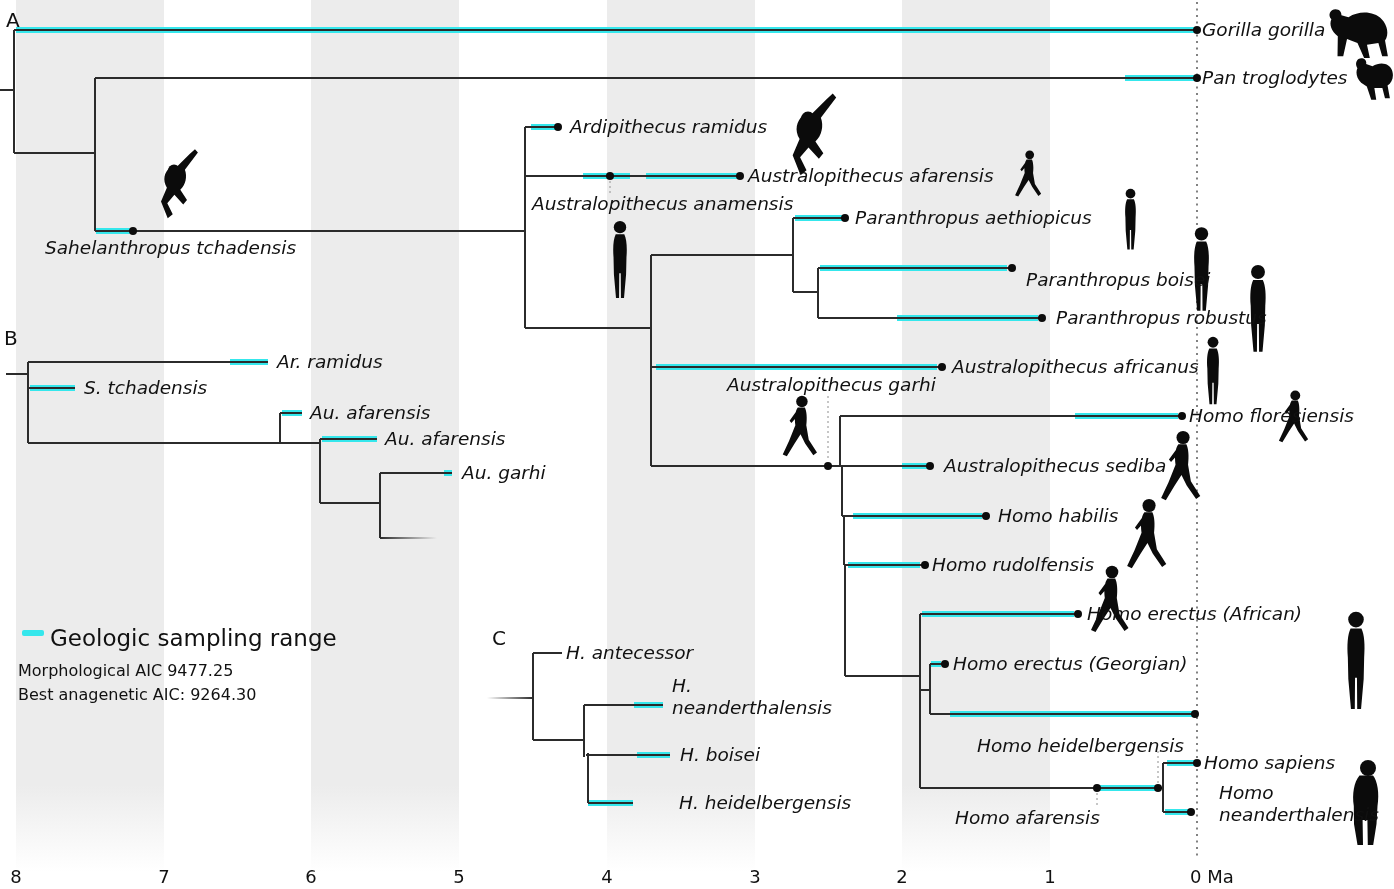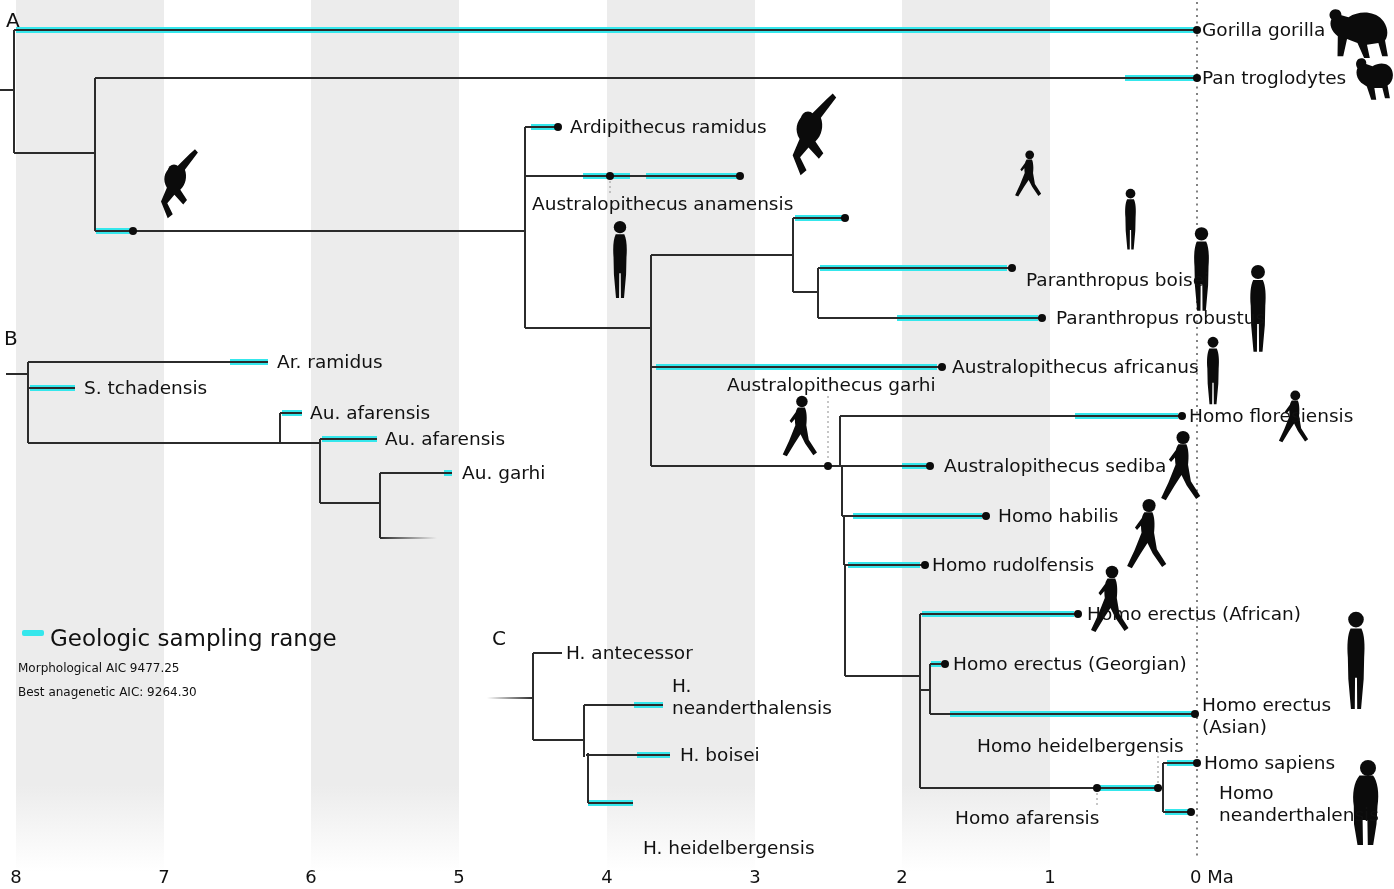--- a/index.html
+++ b/index.html
@@ -4,32 +4,32 @@
 <style>
   html,body{margin:0;padding:0;background:#fff;}
   #figure{
     position:relative;width:1394px;height:889px;background:#ffffff;
     font-family:"DejaVu Sans",sans-serif;color:#111;overflow:hidden;
   }
   #tree-svg{position:absolute;left:0;top:0;}
   #labels-layer{position:absolute;left:0;top:0;width:100%;height:100%;}
   .species-label{
     position:absolute;transform:translateY(-52%);
-    font-size:18.5px;line-height:1.18;
+    font-style:italic;font-size:18.5px;line-height:1.18;
     white-space:pre-line;color:#111;
   }
   .tick-label{position:absolute;top:866px;font-size:18px;color:#111;}
   .tick-label.centered{transform:translateX(-50%);}
   .panel-letter{position:absolute;font-size:20px;color:#111;}
   #panel-a-letter{left:6px;top:8px;}
   #panel-b-letter{left:4px;top:326px;}
   #panel-c-letter{left:492px;top:626px;}
   #legend-swatch{position:absolute;left:22px;top:630px;width:22px;height:6px;border-radius:2px;}
   #legend-label{position:absolute;left:50px;top:625px;font-size:23px;}
-  .stats-line{position:absolute;left:18px;font-size:12px;}
+  .stats-line{position:absolute;left:18px;font-size:16px;}
   #stats-line1{top:661px;}
   #stats-line2{top:685px;}
 </style>
 </head>
 <body>
 
 <div id="figure">
 
   <svg id="tree-svg" width="1394" height="889" viewBox="0 0 1394 889">
     <defs>
@@ -145,48 +145,49 @@
     <div id="panel-b-letter" class="panel-letter">B</div>
     <div id="panel-c-letter" class="panel-letter">C</div>
     <div id="legend-swatch" style="background: rgb(53, 231, 236);"></div>
     <div id="legend-label">Geologic sampling range</div>
     <div id="stats-line1" class="stats-line">Morphological AIC 9477.25</div>
     <div id="stats-line2" class="stats-line">Best anagenetic AIC: 9264.30</div>
 
   <div class="species-label" style="left: 1202px; top: 30px;">Gorilla gorilla</div>
       <div class="species-label" style="left: 1202px; top: 78px;">Pan troglodytes</div>
       <div class="species-label" style="left: 570px; top: 127px;">Ardipithecus ramidus</div>
+      <div class="species-label" style="left: 748px; top: 176px;">Australopithecus afarensis</div>
       <div class="species-label" style="left: 532px; top: 204px;">Australopithecus anamensis</div>
+      <div class="species-label" style="left: 45px; top: 248px;">Sahelanthropus tchadensis</div>
+      <div class="species-label" style="left: 855px; top: 218px;">Paranthropus aethiopicus</div>
       <div class="species-label" style="left: 1026px; top: 268px; margin-top: 12px;">Paranthropus boisei</div>
       <div class="species-label" style="left: 1056px; top: 318px;">Paranthropus robustus</div>
       <div class="species-label" style="left: 952px; top: 367px;">Australopithecus africanus</div>
       <div class="species-label" style="left: 727px; top: 385px;">Australopithecus garhi</div>
       <div class="species-label" style="left: 1189px; top: 416px;">Homo floresiensis</div>
       <div class="species-label" style="left: 944px; top: 466px;">Australopithecus sediba</div>
       <div class="species-label" style="left: 998px; top: 516px;">Homo habilis</div>
       <div class="species-label" style="left: 932px; top: 565px;">Homo rudolfensis</div>
       <div class="species-label" style="left: 1087px; top: 614px;">Homo erectus (African)</div>
       <div class="species-label" style="left: 953px; top: 664px;">Homo erectus (Georgian)</div>
-      <div class="species-label" style="left: 1202px; top: 717px;">Homo erectus
-(Asian)</div>
       <div class="species-label" style="left: 977px; top: 746px;">Homo heidelbergensis</div>
       <div class="species-label" style="left: 1204px; top: 763px;">Homo sapiens</div>
       <div class="species-label" style="left: 955px; top: 818px;">Homo afarensis</div>
       <div class="species-label" style="left: 1199px; top: 805px; margin-left: 20px;">Homo
 neanderthalensis</div>
       <div class="species-label" style="left: 277px; top: 362px;">Ar. ramidus</div>
       <div class="species-label" style="left: 84px; top: 388px;">S. tchadensis</div>
       <div class="species-label" style="left: 310px; top: 413px;">Au. afarensis</div>
       <div class="species-label" style="left: 385px; top: 439px;">Au. afarensis</div>
       <div class="species-label" style="left: 462px; top: 473px;">Au. garhi</div>
       <div class="species-label" style="left: 566px; top: 653px;">H. antecessor</div>
       <div class="species-label" style="left: 672px; top: 698px;">H.
 neanderthalensis</div>
       <div class="species-label" style="left: 680px; top: 755px;">H. boisei</div>
-      <div class="species-label" style="left: 643px; top: 803px; margin-top: 45px;">H. heidelbergensis</div>
+      <div class="species-label" style="left: 679px; top: 803px;">H. heidelbergensis</div>
       <div class="tick-label centered" style="left: 16px;">8</div>
       <div class="tick-label centered" style="left: 164px;">7</div>
       <div class="tick-label centered" style="left: 311px;">6</div>
       <div class="tick-label centered" style="left: 459px;">5</div>
       <div class="tick-label centered" style="left: 607px;">4</div>
       <div class="tick-label centered" style="left: 755px;">3</div>
       <div class="tick-label centered" style="left: 902px;">2</div>
       <div class="tick-label centered" style="left: 1050px;">1</div>
       <div class="tick-label" style="left: 1190px;">0 Ma</div>
     </div>

